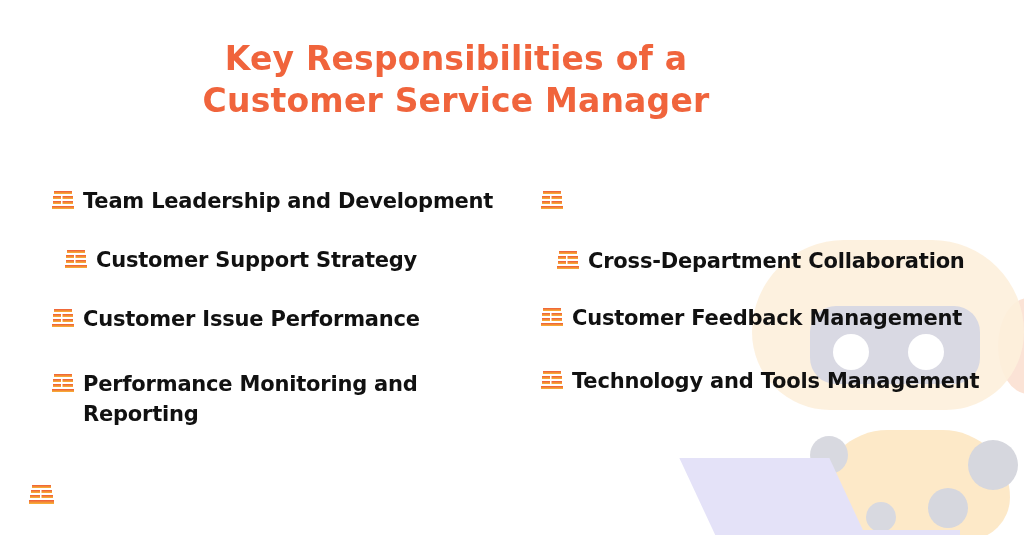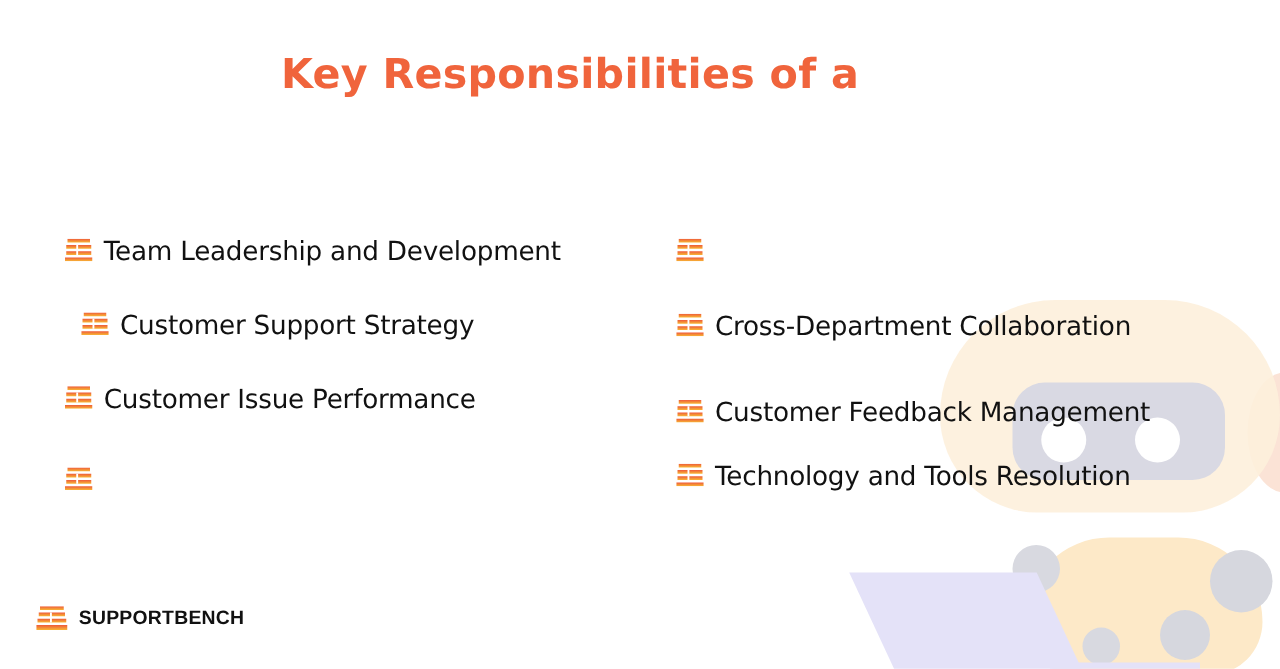--- a/index.html
+++ b/index.html
@@ -49,21 +49,21 @@
     .robot .c1 { position:absolute; left: 120px; top: 196px; width: 38px; height: 38px; border-radius:50%; background:#d8d9e0; }
     .robot .c2 { position:absolute; left: 278px; top: 200px; width: 50px; height: 50px; border-radius:50%; background:#d6d7de; }
     .robot .c3 { position:absolute; left: 238px; top: 248px; width: 40px; height: 40px; border-radius:50%; background:#d6d7de; }
     .robot .c4 { position:absolute; left: 176px; top: 262px; width: 30px; height: 30px; border-radius:50%; background:#d8d9e0; }
 
     .list { position: absolute; }
     .list.left { left: 52px; top: 186px; }
     .list.right { left: 541px; top: 186px; }
     .item {
       position: absolute; display: flex; align-items: flex-start;
-      font-weight: 400; font-size: 21px; color: #111111; white-space: nowrap;
+      font-weight: 700; font-size: 21px; color: #111111; white-space: nowrap;
       font-family: "DejaVu Sans", sans-serif; letter-spacing: -0.2px;
     }
     .item .txt { line-height: 30px; }
     .bullet { width: 22px; height: 18px; margin-right: 9px; margin-top: 5px; flex: none; }
     .bullet svg { display: block; }
 
     .logo {
       position: absolute; left: 29px; top: 485px; display: flex; align-items: center;
     }
     .logo .mark { width: 25px; height: 19px; margin-right: 9px; }
@@ -79,20 +79,21 @@
   <defs>
     <linearGradient id="bg" x1="0" y1="0" x2="0" y2="1">
       <stop offset="0" stop-color="#ee5a3a"></stop>
       <stop offset="1" stop-color="#f8b634"></stop>
     </linearGradient>
   </defs>
 </svg>
 
 <div class="title">
   <span>Key Responsibilities of a</span>
+  <span>Customer Service Manager</span>
 </div>
 
 <div class="robot">
   <div class="ear-r"></div>
   <div class="head"></div>
   <div class="visor"></div>
   <div class="eye1"></div>
   <div class="eye2"></div>
   <div class="body"></div>
   <div class="c1"></div>
@@ -152,53 +153,55 @@
           <g fill="url(#bg)">
             <rect x="2" y="0" width="18" height="3"></rect>
             <rect x="1" y="5" width="20" height="3"></rect>
             <rect x="1" y="10" width="20" height="3"></rect>
             <rect x="0" y="15" width="22" height="3"></rect>
           </g>
           <rect x="9" y="5" width="1.5" height="8" fill="#fff"></rect>
         </svg>
     </span>
     <span class="txt">
+      <span style="display:block">Performance Monitoring and</span>
+      <span style="display:block">Reporting</span>
     </span>
   </div>
 </div>
 
 <div class="list right">
   <div class="item" style="left:0;top:0">
     <span class="bullet">
       <svg width="22" height="18" viewBox="0 0 22 18">
           <g fill="url(#bg)">
             <rect x="2" y="0" width="18" height="3"></rect>
             <rect x="1" y="5" width="20" height="3"></rect>
             <rect x="1" y="10" width="20" height="3"></rect>
             <rect x="0" y="15" width="22" height="3"></rect>
           </g>
           <rect x="9" y="5" width="1.5" height="8" fill="#fff"></rect>
         </svg>
     </span>
   </div>
-  <div class="item" style="left:0;top:60px">
+  <div class="item" style="left:16px;top:60px">
     <span class="bullet">
       <svg width="22" height="18" viewBox="0 0 22 18">
           <g fill="url(#bg)">
             <rect x="2" y="0" width="18" height="3"></rect>
             <rect x="1" y="5" width="20" height="3"></rect>
             <rect x="1" y="10" width="20" height="3"></rect>
             <rect x="0" y="15" width="22" height="3"></rect>
           </g>
           <rect x="9" y="5" width="1.5" height="8" fill="#fff"></rect>
         </svg>
     </span>
     <span class="txt">Cross-Department Collaboration</span>
   </div>
-  <div class="item" style="left:0;top:129px">
+  <div class="item" style="left:0;top:117px">
     <span class="bullet">
       <svg width="22" height="18" viewBox="0 0 22 18">
           <g fill="url(#bg)">
             <rect x="2" y="0" width="18" height="3"></rect>
             <rect x="1" y="5" width="20" height="3"></rect>
             <rect x="1" y="10" width="20" height="3"></rect>
             <rect x="0" y="15" width="22" height="3"></rect>
           </g>
           <rect x="9" y="5" width="1.5" height="8" fill="#fff"></rect>
         </svg>
@@ -210,30 +213,29 @@
       <svg width="22" height="18" viewBox="0 0 22 18">
           <g fill="url(#bg)">
             <rect x="2" y="0" width="18" height="3"></rect>
             <rect x="1" y="5" width="20" height="3"></rect>
             <rect x="1" y="10" width="20" height="3"></rect>
             <rect x="0" y="15" width="22" height="3"></rect>
           </g>
           <rect x="9" y="5" width="1.5" height="8" fill="#fff"></rect>
         </svg>
     </span>
-    <span class="txt">Technology and Tools Resolution</span>
+    <span class="txt">Technology and Tools Management</span>
   </div>
 </div>
 
 <div class="logo">
   <span class="mark">
     <svg width="25" height="19" viewBox="0 0 25 19">
         <g fill="url(#bg)">
           <rect x="3" y="0" width="19" height="3"></rect>
           <rect x="2" y="5" width="21" height="3"></rect>
           <rect x="1" y="10" width="23" height="3"></rect>
           <rect x="0" y="15" width="25" height="4"></rect>
         </g>
         <rect x="11" y="5" width="1.5" height="8" fill="#fff"></rect>
       </svg>
   </span>
-  <span class="word">SUPPORTBENCH</span>
 </div>
 
 </body></html>

